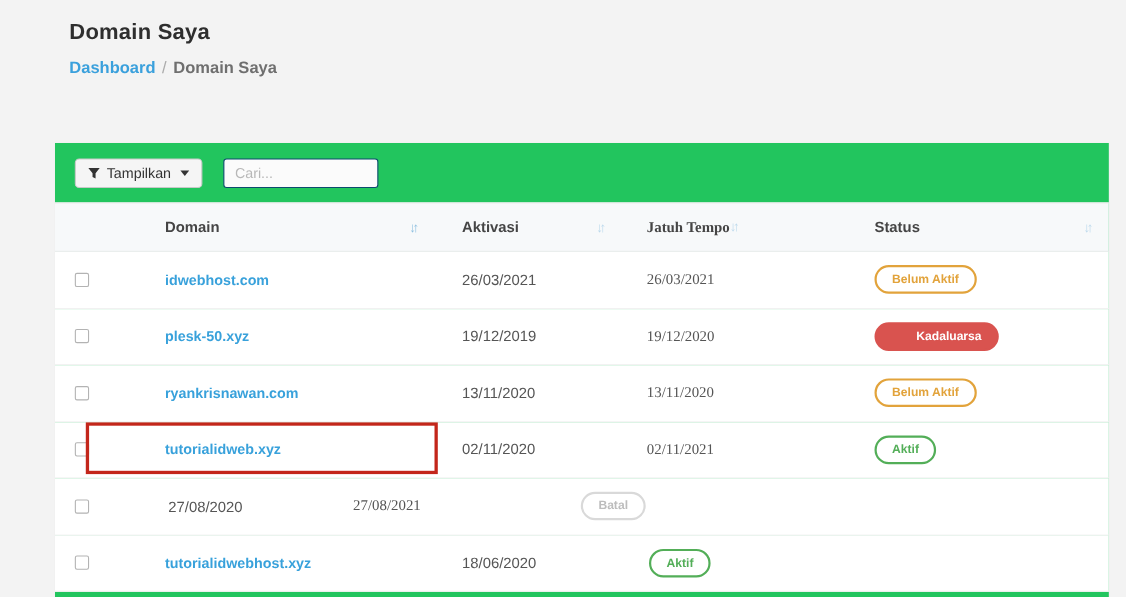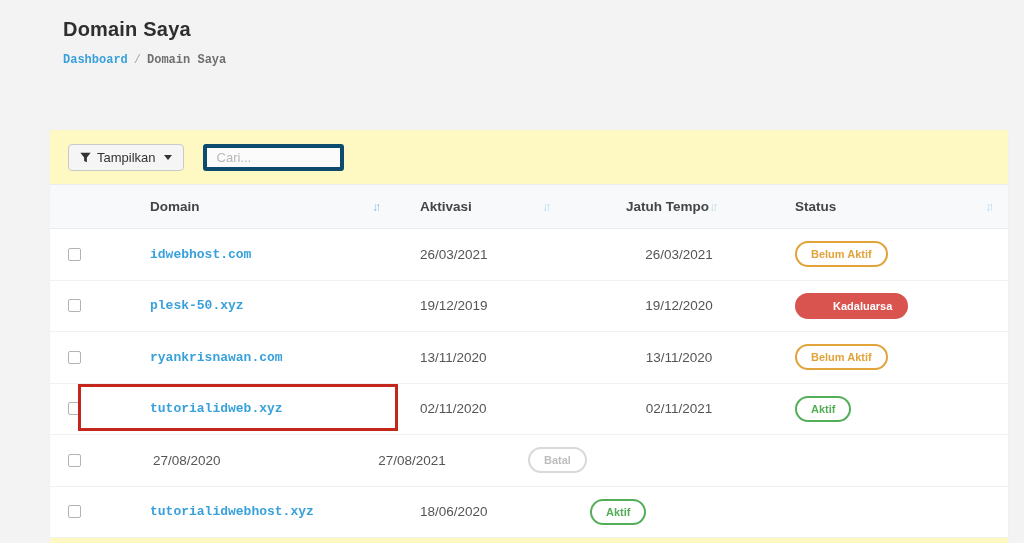--- a/index.html
+++ b/index.html
@@ -11,31 +11,31 @@
   }
   .page { position: relative; width: 1024px; height: 543px; }
 
   
   .page-title {
     position: absolute; left: 63px; top: 18px;
     font-size: 20px; font-weight: 800; color: #2e2e2e; letter-spacing: .2px;
   }
   .breadcrumb {
     position: absolute; left: 63px; top: 53px;
-    font-size: 12px; font-weight: 700; font-family: Liberation Mono, monospace;
+    font-size: 15px; font-weight: 700;
   }
   .breadcrumb a { color: #3aa0dc; text-decoration: none; cursor: pointer; }
   .breadcrumb .sep { color: #aaa; font-weight: 400; margin: 0 6px; }
   .breadcrumb .current { color: #6f6f6f; }
 
   
   .card {
     position: absolute; left: 50px; top: 130px;
     width: 958px; height: 413px;
-    background: #fef9c3;
+    background: #22c55e;
     box-shadow: 0 0 1px rgba(0,0,0,.06);
   }
 
   
   .toolbar {
     height: 54px; display: flex; align-items: center;
     padding: 0 18px; gap: 19px;
   }
   .btn-filter {
     display: inline-flex; align-items: center; gap: 6px;
@@ -44,59 +44,59 @@
     font-family: inherit; cursor: pointer; height: 27px;
   }
   .btn-filter svg { display: block; }
   .caret {
     width: 0; height: 0; display: inline-block;
     border-left: 4px solid transparent; border-right: 4px solid transparent;
     border-top: 5px solid #333; margin-left: 2px;
   }
   .search-input {
     width: 141px; height: 27px; padding: 0 10px;
-    border: 4px solid #0c4a6e; border-radius: 3px;
+    border: 1px solid #0c4a6e; border-radius: 3px;
     background: #fbfbfb; font-size: 13px; color: #555;
     font-family: inherit; outline: none;
   }
   .search-input::placeholder { color: #b8b8b8; }
 
   
   .table { width: 100%; }
   .thead {
     display: flex; align-items: center; height: 45px;
     background: #f7f9fa;
     border-top: 1px solid #ececec; border-bottom: 1px solid #e9ebec;
     font-size: 13.5px; font-weight: 700; color: #454545;
   }
   .tr {
     display: flex; align-items: center; height: 51.5px;
     border-bottom: 1px solid #f1f1f1; background: #fff;
   }
   .col-check   { width: 78px;  padding-left: 18px; }
   .col-domain  { width: 267px; padding-left: 22px; display: flex; align-items: center; justify-content: space-between; }
   .col-aktivasi{ width: 170px; padding-left: 25px; display: flex; align-items: center; justify-content: space-between; }
-  .col-jatuh   { width: 205px; padding-left: 23px; display: flex; align-items: center; justify-content: center; }
+  .col-jatuh   { width: 205px; padding-left: 23px; display: flex; align-items: center; justify-content: flex-start; font-family: Liberation Serif, serif; }
   .col-status  { flex: 1;      padding-left: 25px; display: flex; align-items: flex-end; justify-content: space-between; }
 
   .sort-icon {
     font-size: 12px; font-weight: 700; letter-spacing: -3px;
     color: #bcd9ec; margin-right: 14px; cursor: pointer; user-select: none;
     padding-right: 3px;
   }
   .sort-icon.strong { color: #8fc0e0; }
 
   .cb {
     appearance: none; -webkit-appearance: none;
     width: 13px; height: 13px; border: 1px solid #b3b3b3; border-radius: 2px;
     background: #fff; cursor: pointer; display: block;
   }
   .domain-link {
     color: #38a1db; font-size: 13px; font-weight: 600;
-    text-decoration: none; cursor: pointer; font-family: Liberation Mono, monospace;
+    text-decoration: none; cursor: pointer;
   }
   .date { color: #555; font-size: 13.5px; }
 
   .badge {
     display: inline-block; border-radius: 13px; padding: 4px 14px;
     font-size: 11px; font-weight: 700; line-height: 1.3;
     border: 2px solid transparent; white-space: nowrap;
   }
   .badge-belum-aktif { color: #e2a33b; border-color: #e2a33b; background: #fff; }
   .badge-kadaluarsa  { color: #ffffff; border-color: #d9534f; background: #d9534f; padding-left: 36px; }

